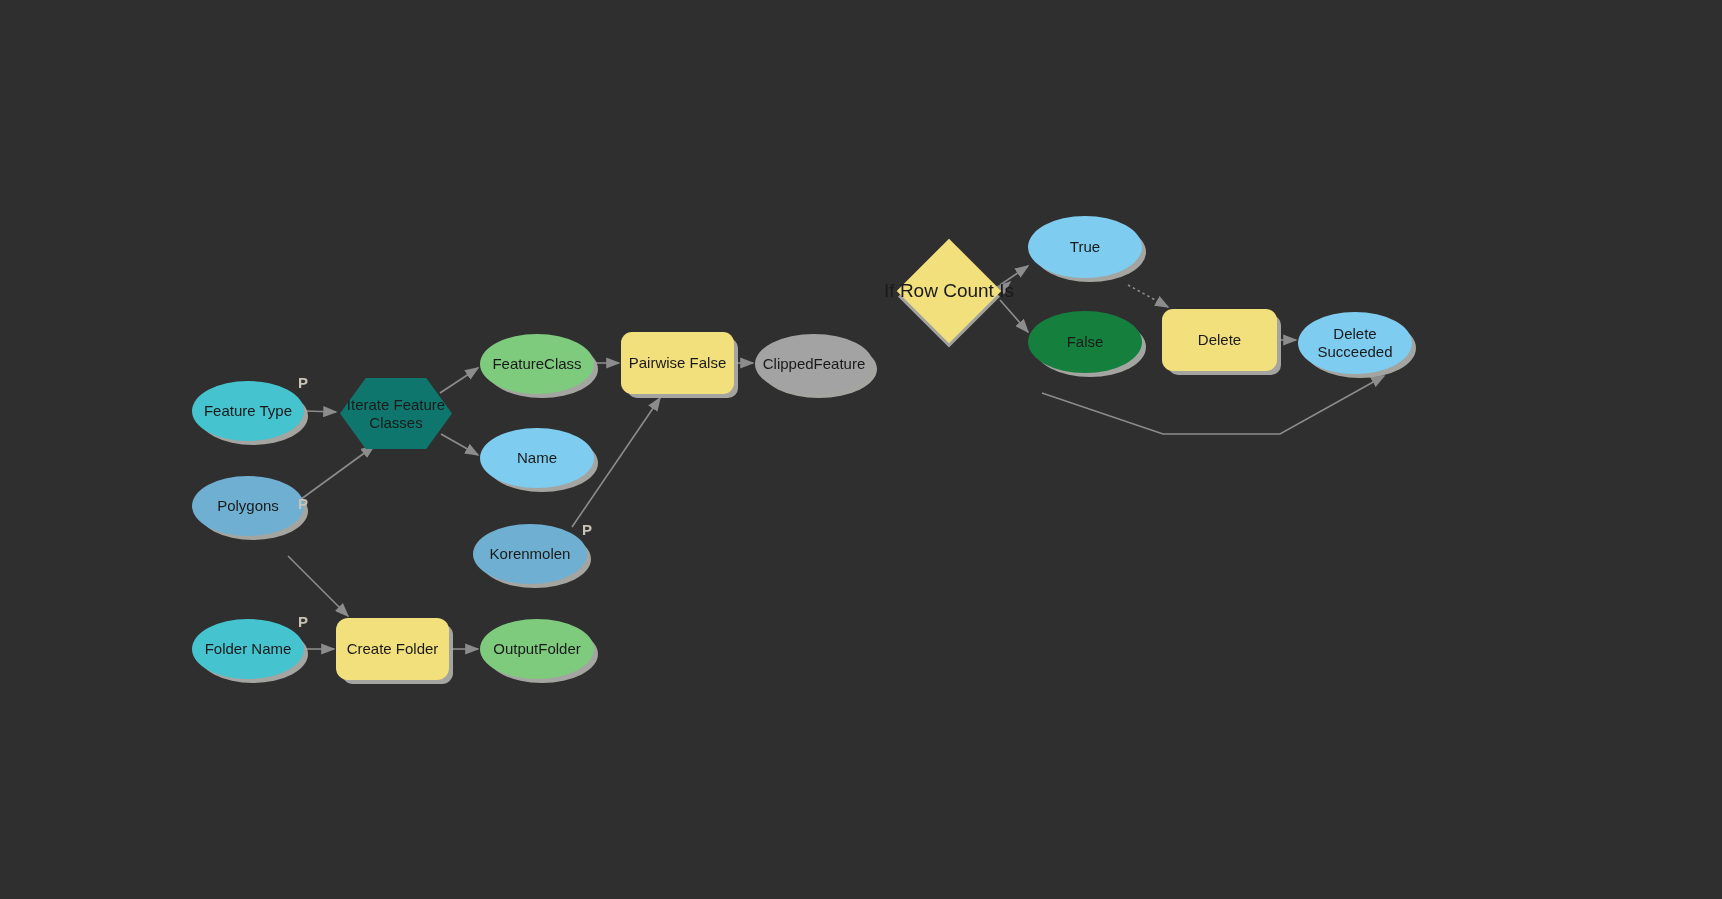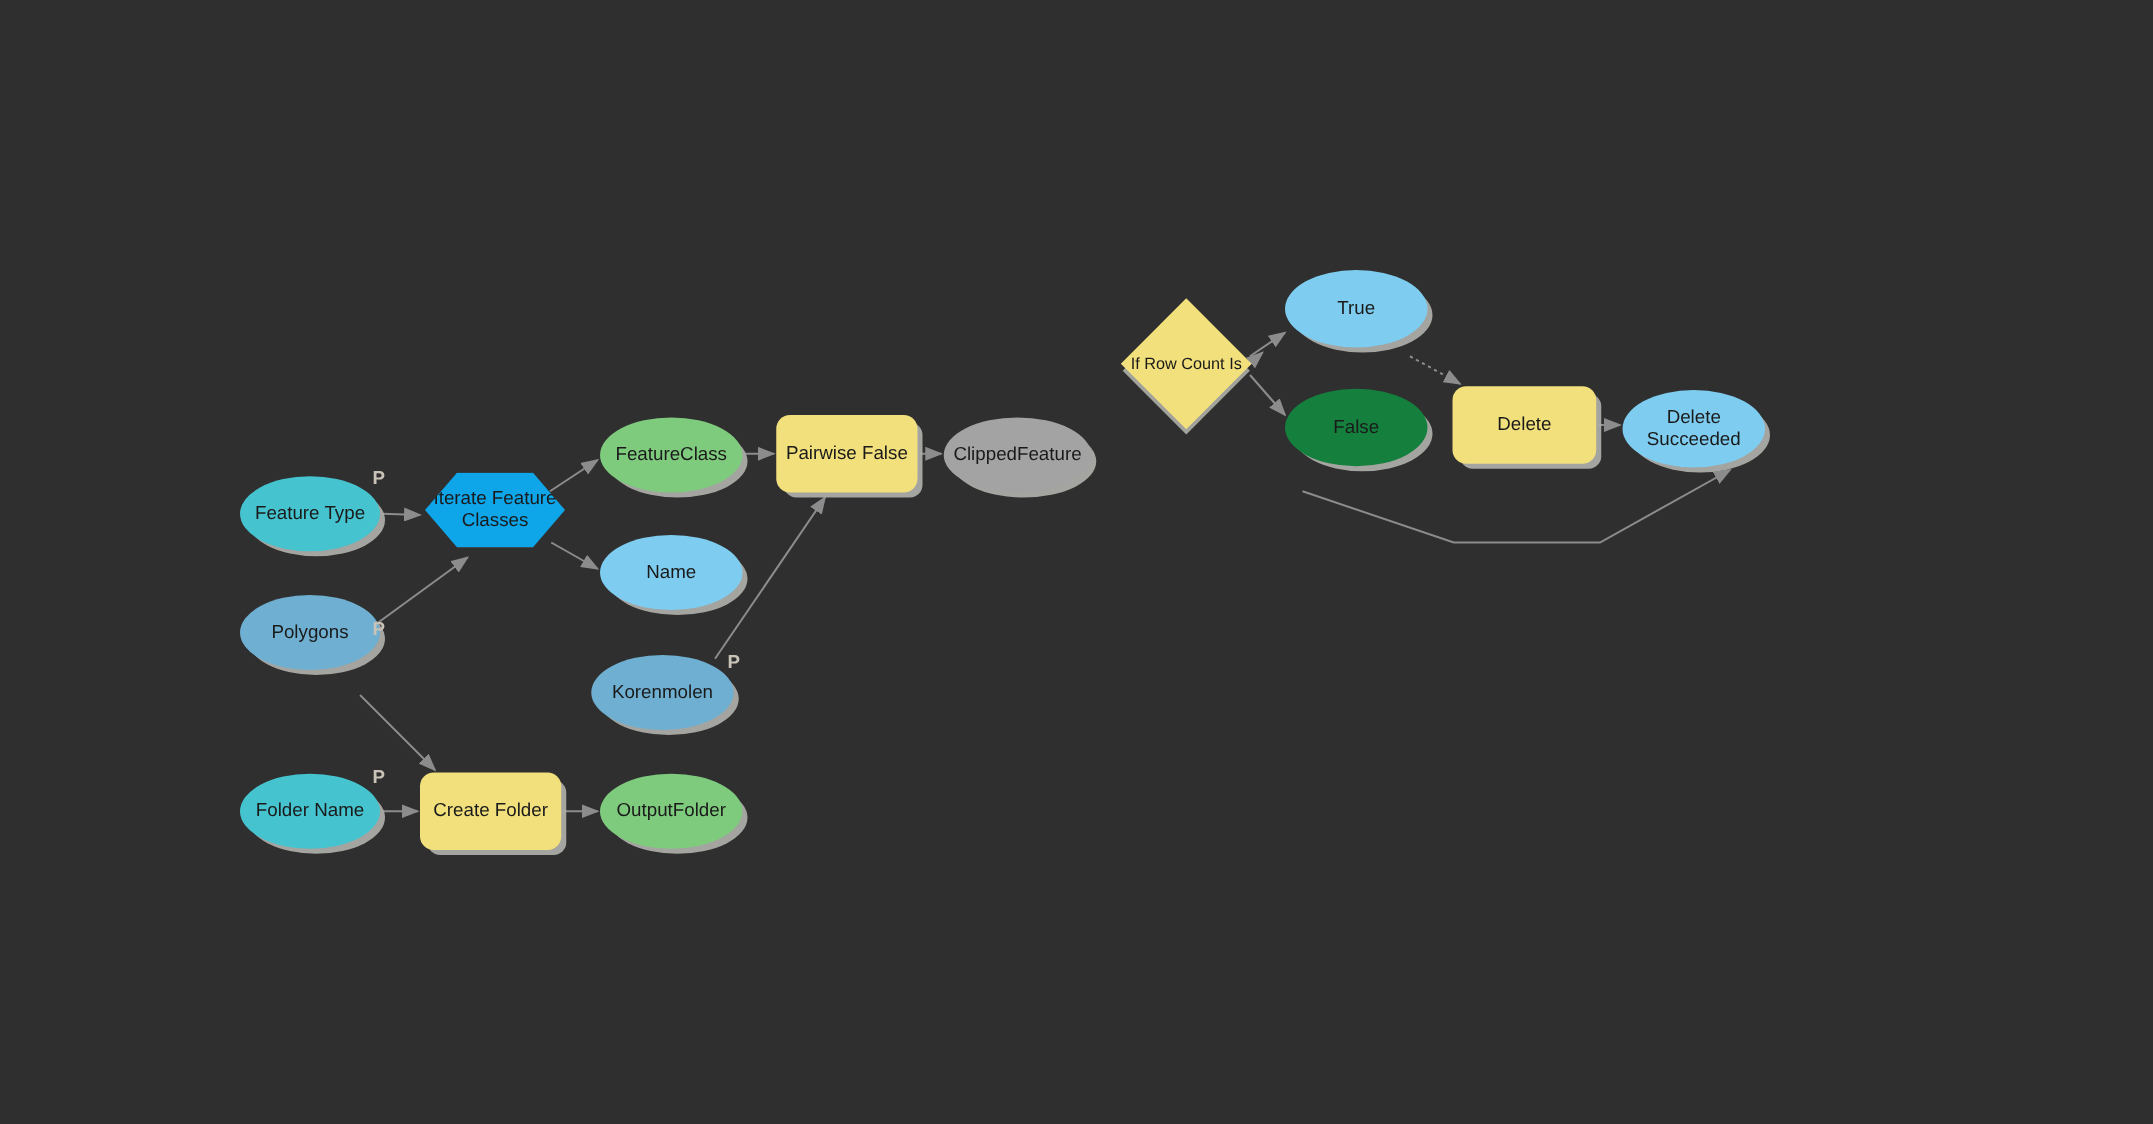--- a/index.html
+++ b/index.html
@@ -63,21 +63,21 @@
     height: 100%;
     transform: rotate(45deg);
     box-shadow: 4px 4px 0 -1px rgba(175,175,170,0.9);
   }
   .node-diamond-label {
     position: absolute;
     left: 50%;
     top: 50%;
     transform: translate(-50%, -50%);
     color: #1a1a1a;
-    font-size: 13px;
+    font-size: 19px;
     white-space: nowrap;
     z-index: 6;
   }
   .param-badge {
     position: absolute;
     color: #c9c2b6;
     font-size: 15px;
     font-weight: bold;
     z-index: 7;
   }
@@ -108,23 +108,23 @@
         <path d="M 1000,300 L 1028,332" fill="none" stroke="#8c8c8c" stroke-width="1.6" marker-end="url(#arrowhead)"></path>
         <path d="M 1128,285 L 1168,307" fill="none" stroke="#8c8c8c" stroke-width="1.6" stroke-dasharray="2.5 3" marker-end="url(#arrowhead)"></path>
         <path d="M 1042,393 L 1163,434 L 1280,434 L 1384,376" fill="none" stroke="#8c8c8c" stroke-width="1.6" marker-end="url(#arrowhead)"></path>
         <path d="M 1279,340 L 1296,340" fill="none" stroke="#8c8c8c" stroke-width="1.6" marker-end="url(#arrowhead)"></path>
       </g>
   </svg>
   <div id="nodes-group">
       <div class="node node-ellipse" style="left: 192px; top: 381px; width: 112px; height: 60px; background: rgb(69, 195, 207);">Feature Type</div>
       <div class="node node-ellipse" style="left: 192px; top: 476px; width: 112px; height: 60px; background: rgb(111, 176, 210);">Polygons</div>
       <div class="node node-ellipse" style="left: 192px; top: 619px; width: 112px; height: 60px; background: rgb(69, 195, 207);">Folder Name</div>
-      <div class="node node-hex" style="left: 340px; top: 378px; width: 112px; height: 60px; background: #0ea5e9;">Iterate Feature
+      <div class="node node-hex" style="left: 340px; top: 378px; width: 112px; height: 71px; background: #0f766e;">Iterate Feature
 Classes</div>
-      <div class="node node-rect" style="left: 336px; top: 618px; width: 113px; height: 62px; background: rgb(242, 224, 124);">Create Folder</div>
+      <div class="node node-rect" style="left: 336px; top: 618px; width: 113px; height: 62px; background: rgb(242, 224, 124); border-radius: 12px;">Create Folder</div>
       <div class="node node-ellipse" style="left: 480px; top: 334px; width: 114px; height: 60px; background: rgb(126, 203, 126);">FeatureClass</div>
       <div class="node node-ellipse" style="left: 480px; top: 428px; width: 114px; height: 60px; background: rgb(126, 205, 240);">Name</div>
       <div class="node node-ellipse" style="left: 473px; top: 524px; width: 114px; height: 60px; background: rgb(111, 176, 210);">Korenmolen</div>
       <div class="node node-ellipse" style="left: 480px; top: 619px; width: 114px; height: 60px; background: rgb(126, 203, 126);">OutputFolder</div>
       <div class="node node-rect" style="left: 621px; top: 332px; width: 113px; height: 62px; background: rgb(242, 224, 124);">Pairwise False</div>
       <div class="node node-ellipse" style="left: 755px; top: 334px; width: 118px; height: 60px; background: #a3a3a3;">ClippedFeature</div>
       <div class="node-diamond-wrap" style="left: 912px; top: 254px; width: 74px; height: 74px;">
         <div class="node-diamond-shape" style="background: rgb(242, 224, 124);"></div>
         <div class="node-diamond-label">If Row Count Is</div>
       </div>

